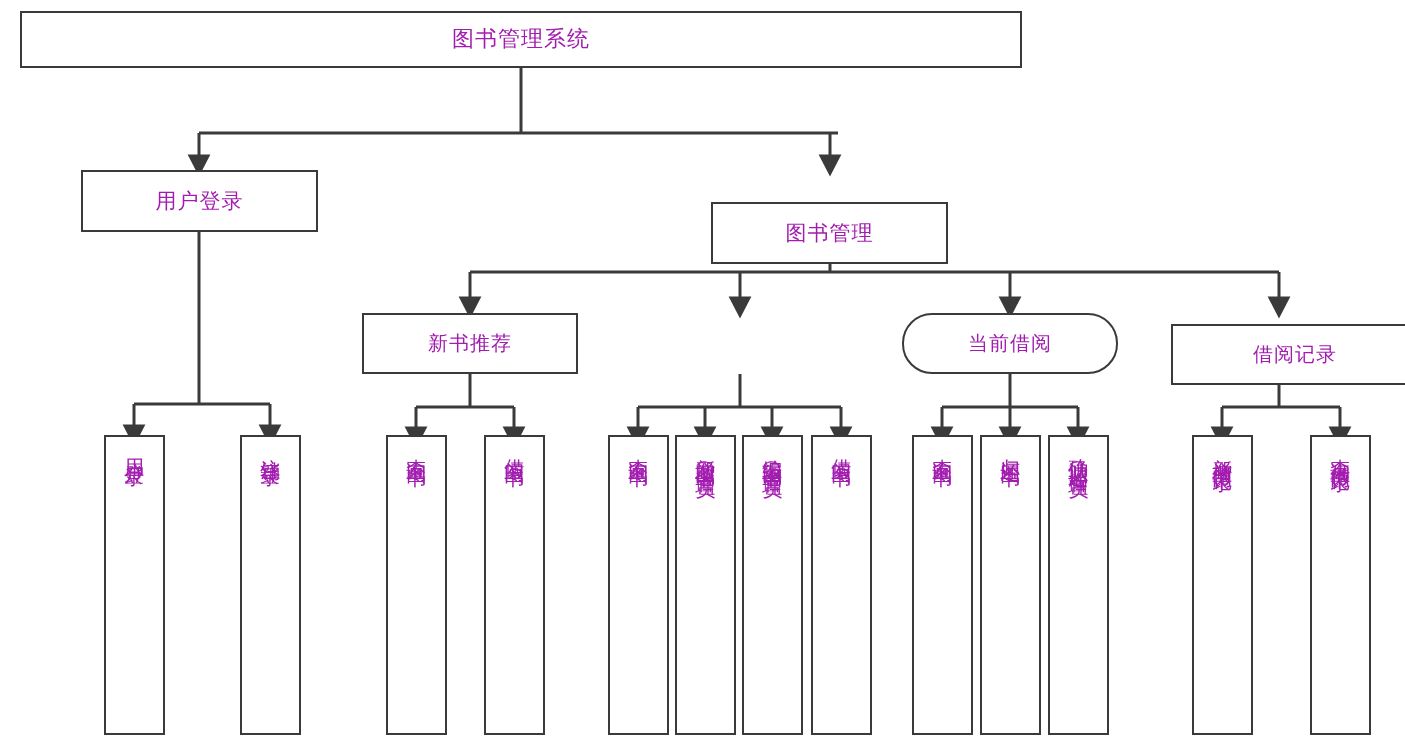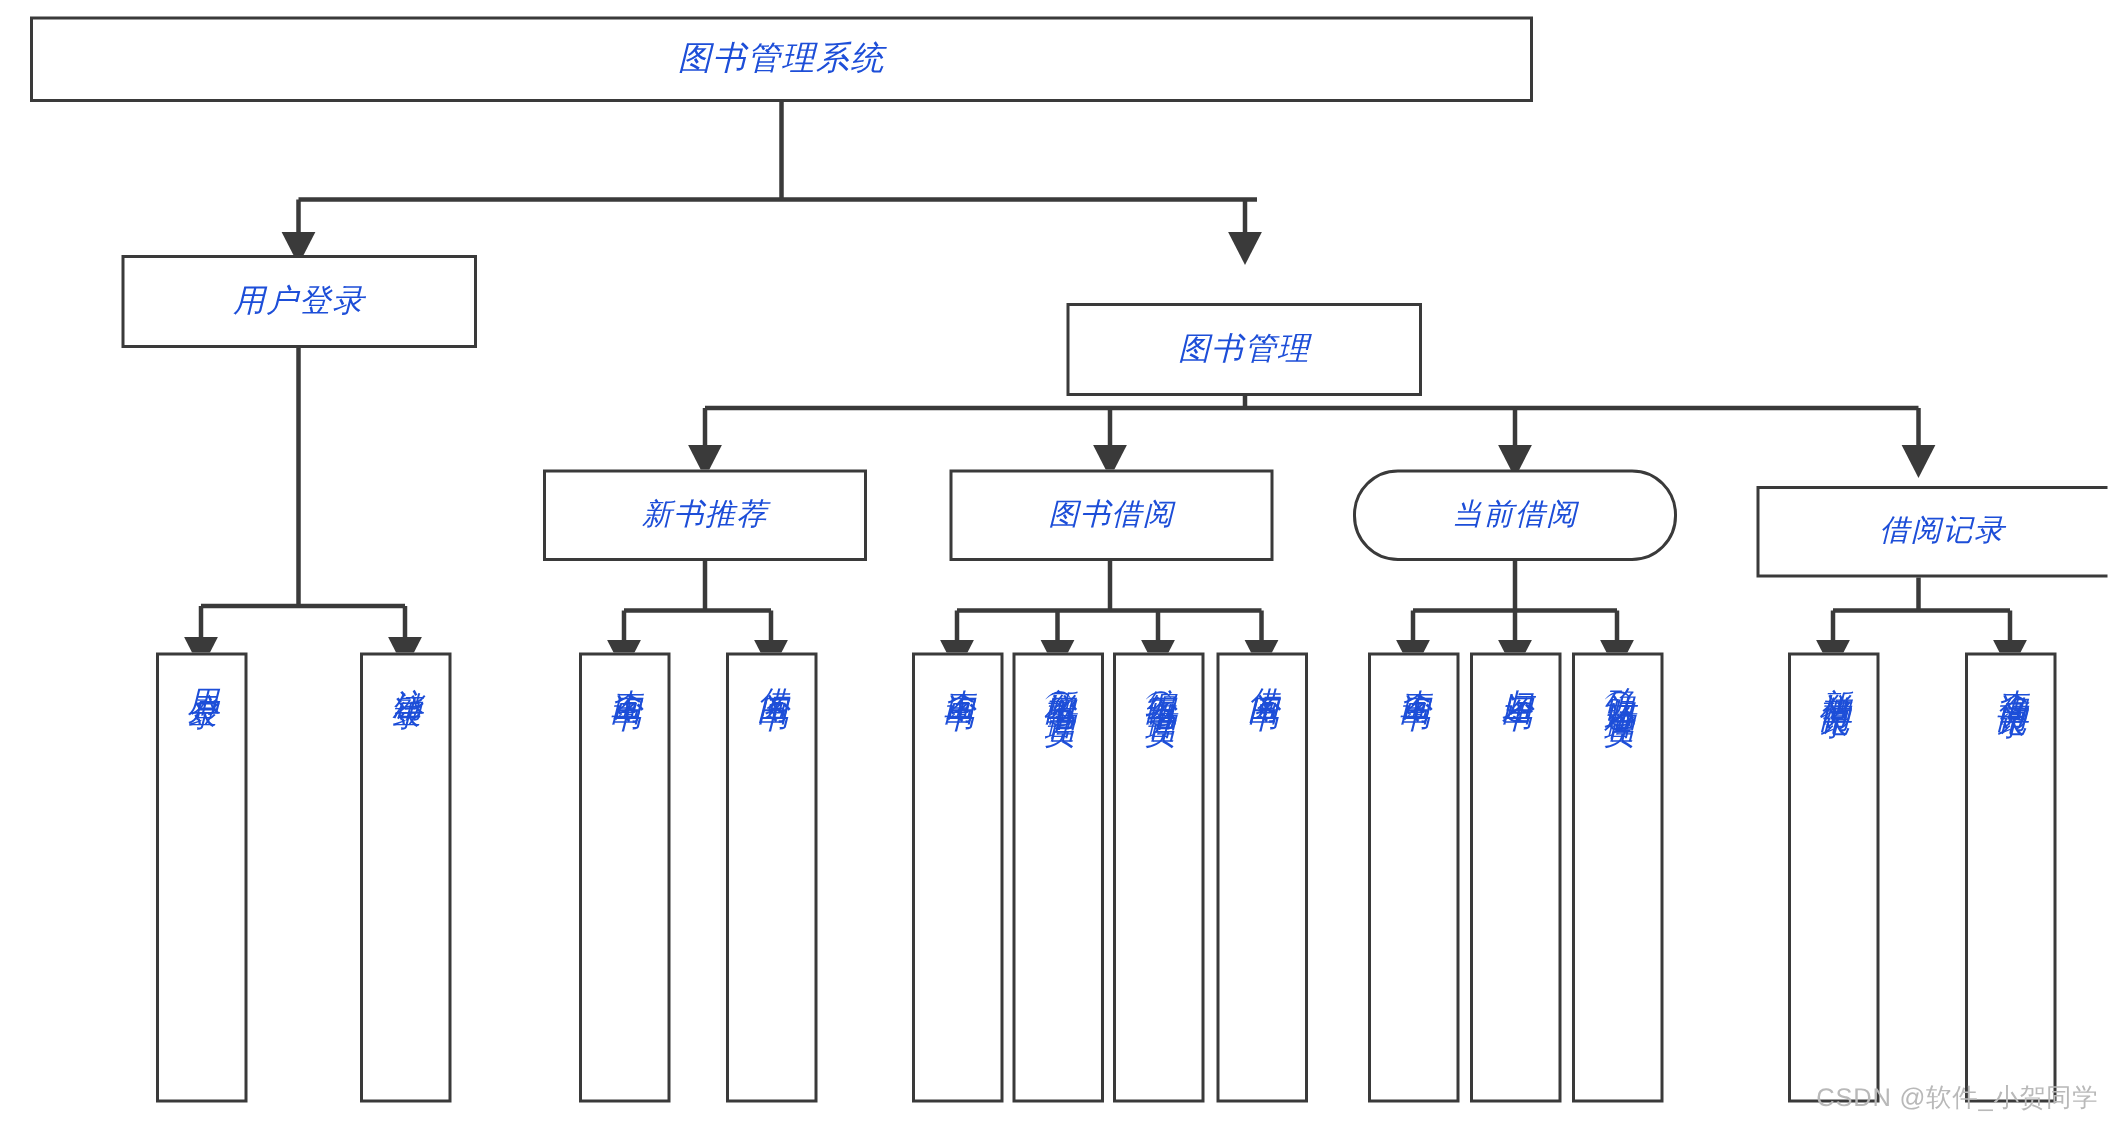--- a/index.html
+++ b/index.html
@@ -3,21 +3,21 @@
 <meta charset="utf-8">
 <style>
   html,body{margin:0;padding:0;background:#ffffff;}
   body{width:1405px;height:747px;overflow:hidden;
        font-family:"Liberation Sans","DejaVu Sans",sans-serif;}
   #canvas{position:relative;width:1405px;height:747px;background:#fff;}
   svg.lines{position:absolute;left:0;top:0;width:1405px;height:747px;pointer-events:none;}
 
   .node{position:absolute;box-sizing:border-box;background:#ffffff;
         border:2.5px solid #3a3a3a;display:flex;align-items:center;
-        justify-content:center;color:#1d4ed8;font-style:italic;}
+        justify-content:center;color:#a21caf;}
   .node .lbl{font-size:21px;line-height:1.12;letter-spacing:1px;white-space:nowrap;}
 
   .node.root .lbl{font-size:22px;}
   .node.lvl1 .lbl{font-size:21px;}
   .node.lvl2 .lbl{font-size:20px;}
 
   
   .node.leaf{align-items:flex-start;justify-content:center;padding-top:6px;}
   .node.leaf .lbl{
       writing-mode:vertical-rl; text-orientation:upright;
@@ -90,23 +90,20 @@
   <div class="node lvl1" style="left:81px;top:170px;width:237px;height:62px;">
     <span class="lbl">用户登录</span>
   </div>
   <div class="node lvl1" style="left:711px;top:170px;width:237px;height:62px;margin-top:32px;">
     <span class="lbl">图书管理</span>
   </div>
 
   <div class="node lvl2" style="left:362px;top:313px;width:216px;height:61px;">
     <span class="lbl">新书推荐</span>
   </div>
-  <div class="node lvl2" style="left:633px;top:313px;width:216px;height:61px;">
-    <span class="lbl">图书借阅</span>
-  </div>
   <div class="node lvl2" style="left:902px;top:313px;width:216px;height:61px;border-radius:30px;">
     <span class="lbl">当前借阅</span>
   </div>
   <div class="node lvl2" style="left:1171px;top:324px;width:248px;height:61px;text-align:right;">
     <span class="lbl">借阅记录</span>
   </div>
 
   <div class="node leaf" style="left:104px;top:435px;width:61px;height:300px;">
     <span class="lbl">用户登录</span>
   </div>
@@ -144,15 +141,14 @@
     <span class="lbl">确认归还（管理员）</span>
   </div>
 
   <div class="node leaf" style="left:1192px;top:435px;width:61px;height:300px;">
     <span class="lbl">新增借阅记录</span>
   </div>
   <div class="node leaf" style="left:1310px;top:435px;width:61px;height:300px;">
     <span class="lbl">查询借阅记录</span>
   </div>
 
-  <div class="watermark">CSDN @软件_小贺同学</div>
 
 </div>
 
 </body></html>

